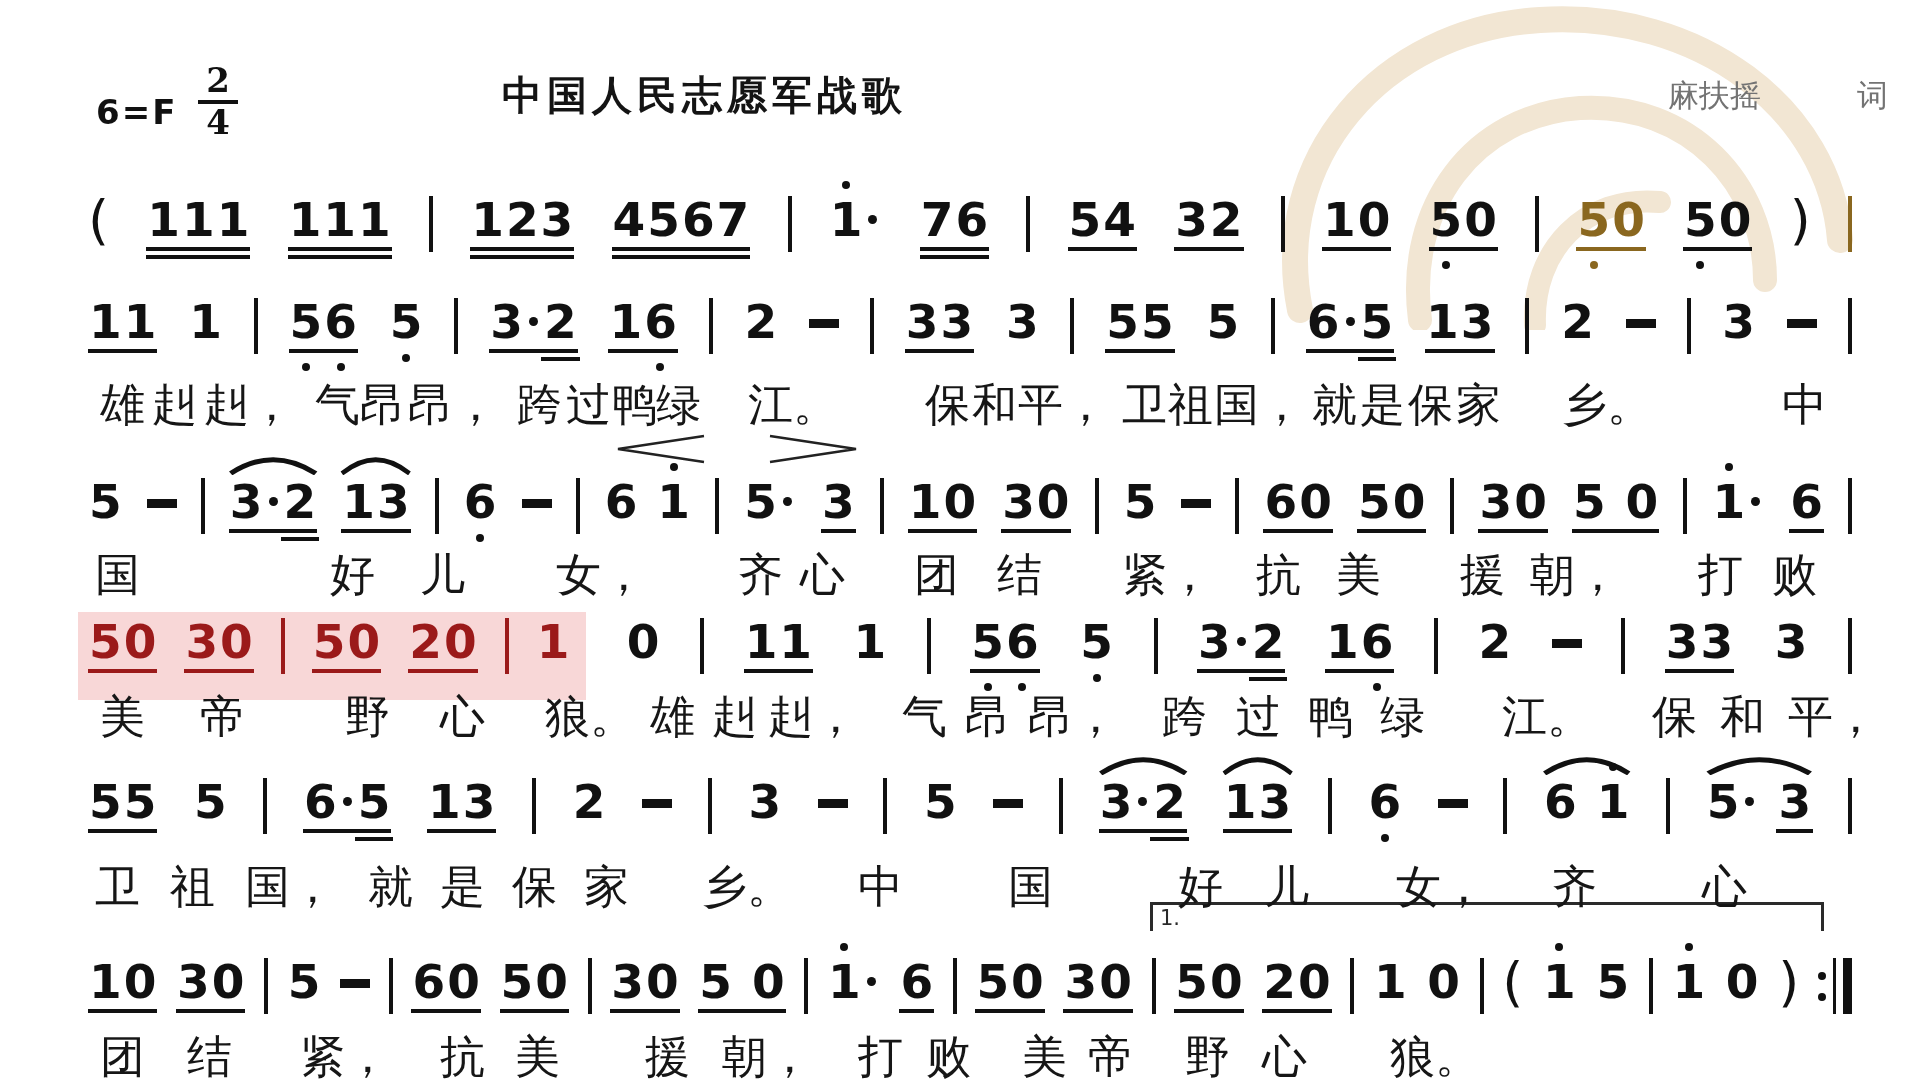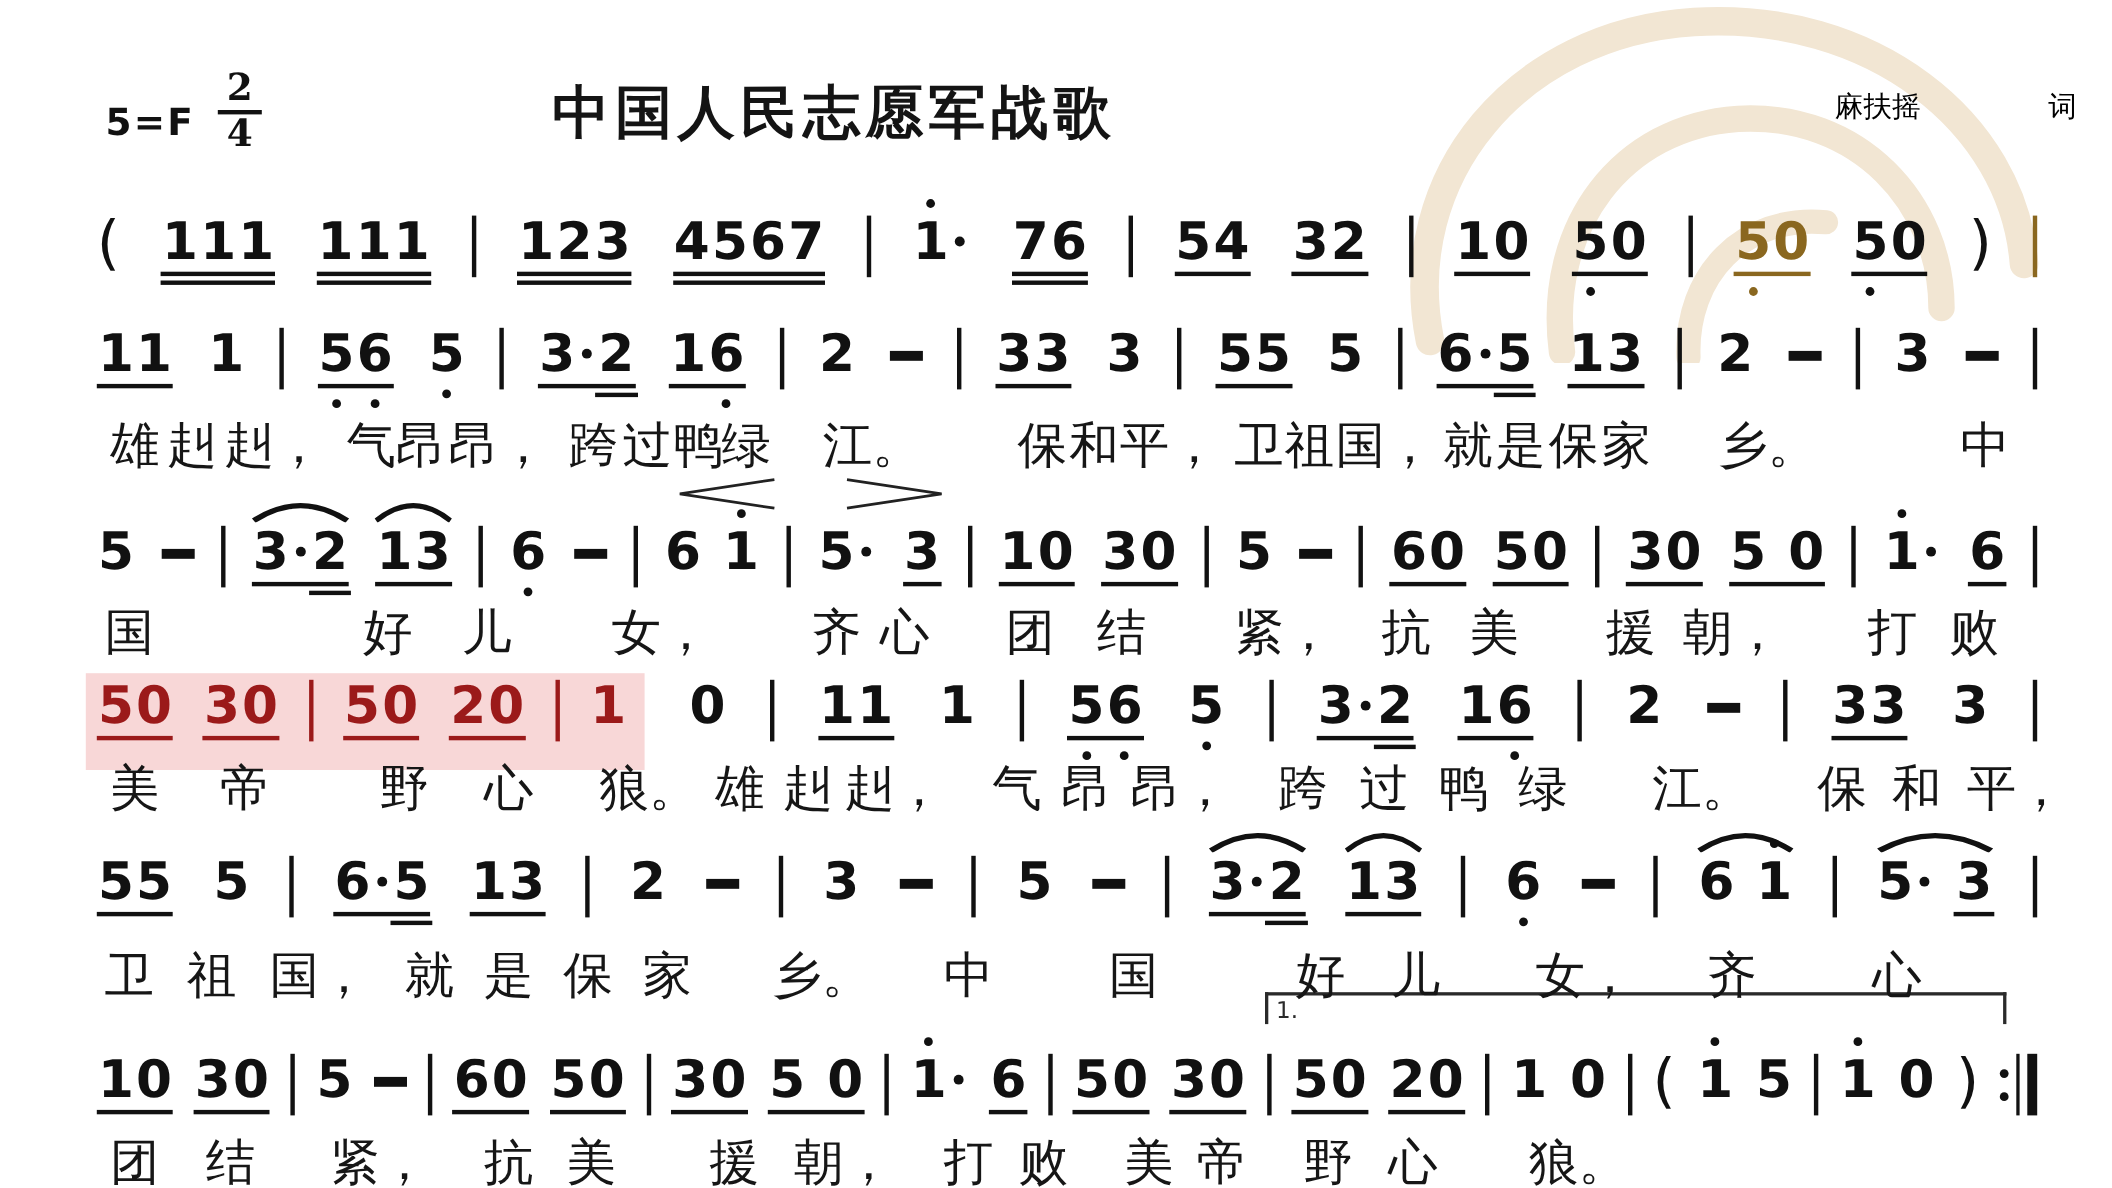--- a/index.html
+++ b/index.html
@@ -4,24 +4,24 @@
 <style>
   html,body{margin:0;padding:0;background:#fff;}
   #page{position:relative;width:1920px;height:1080px;background:#ffffff;overflow:hidden;
         font-family:"DejaVu Sans","Liberation Sans",sans-serif;color:#111;}
   
   #keysig{position:absolute;left:96px;top:92px;font-size:34px;font-weight:700;letter-spacing:2px;color:#111;}
   #timesig{position:absolute;left:198px;top:62px;width:40px;text-align:center;
            font-family:"DejaVu Serif","Liberation Serif",serif;font-weight:700;color:#111;}
   #timesig .tnum{display:block;font-size:34px;line-height:36px;}
   #timesig .tnum.top{border-bottom:4px solid #111;padding-bottom:2px;}
-  #title{position:absolute;left:502px;top:68px;font-size:52px;font-weight:700;letter-spacing:5px;
+  #title{position:absolute;left:502px;top:68px;font-size:40px;font-weight:700;letter-spacing:5px;
          font-family:"DejaVu Serif","Liberation Serif",serif;color:#141414;}
-  #credits{position:absolute;left:1668px;top:74px;width:220px;font-size:26px;line-height:44px;
-           font-family:Liberation Sans, sans-serif;color:#000000;}
+  #credits{position:absolute;left:1668px;top:74px;width:220px;font-size:31px;line-height:44px;
+           font-family:Liberation Serif, serif;color:#737373;}
   #credits .crow{display:flex;justify-content:space-between;}
   
   #wm{position:absolute;left:1230px;top:-10px;pointer-events:none;}
   
   .mline{position:absolute;left:88px;width:1764px;height:92px;display:flex;
          justify-content:space-between;align-items:flex-start;}
   .tok{position:relative;display:inline-flex;align-items:flex-start;
        font-size:47px;line-height:1;font-weight:700;color:#111;white-space:nowrap;}
   .g{position:relative;display:inline-block;padding:0 1px;}
   .gsp{display:inline-block;width:18px;}
@@ -65,21 +65,21 @@
 <body>
 
 <div id="page">
 
   <svg id="wm" width="660" height="340" viewBox="0 0 660 340">
     <path d="M 70 320 C 40 170, 150 40, 310 30 C 470 20, 600 120, 610 250" fill="none" stroke="#f2e6d3" stroke-width="26" stroke-linecap="round"></path>
     <path d="M 190 330 C 175 215, 245 125, 350 118 C 460 112, 535 195, 535 290" fill="none" stroke="#f2e6d3" stroke-width="24" stroke-linecap="round"></path>
     <path d="M 305 335 C 302 260, 355 205, 430 212" fill="none" stroke="#f2e6d3" stroke-width="22" stroke-linecap="round"></path>
   </svg>
 
-  <div id="keysig">5=F</div>
+  <div id="keysig">6=F</div>
   <div id="timesig">
     <span class="tnum top">2</span>
     <span class="tnum">4</span>
   </div>
   <div id="title">中国人民志愿军战歌</div>
   <div id="credits">
     <div class="crow">
       <span>麻扶摇</span>
       <span>词</span>
     </div>

